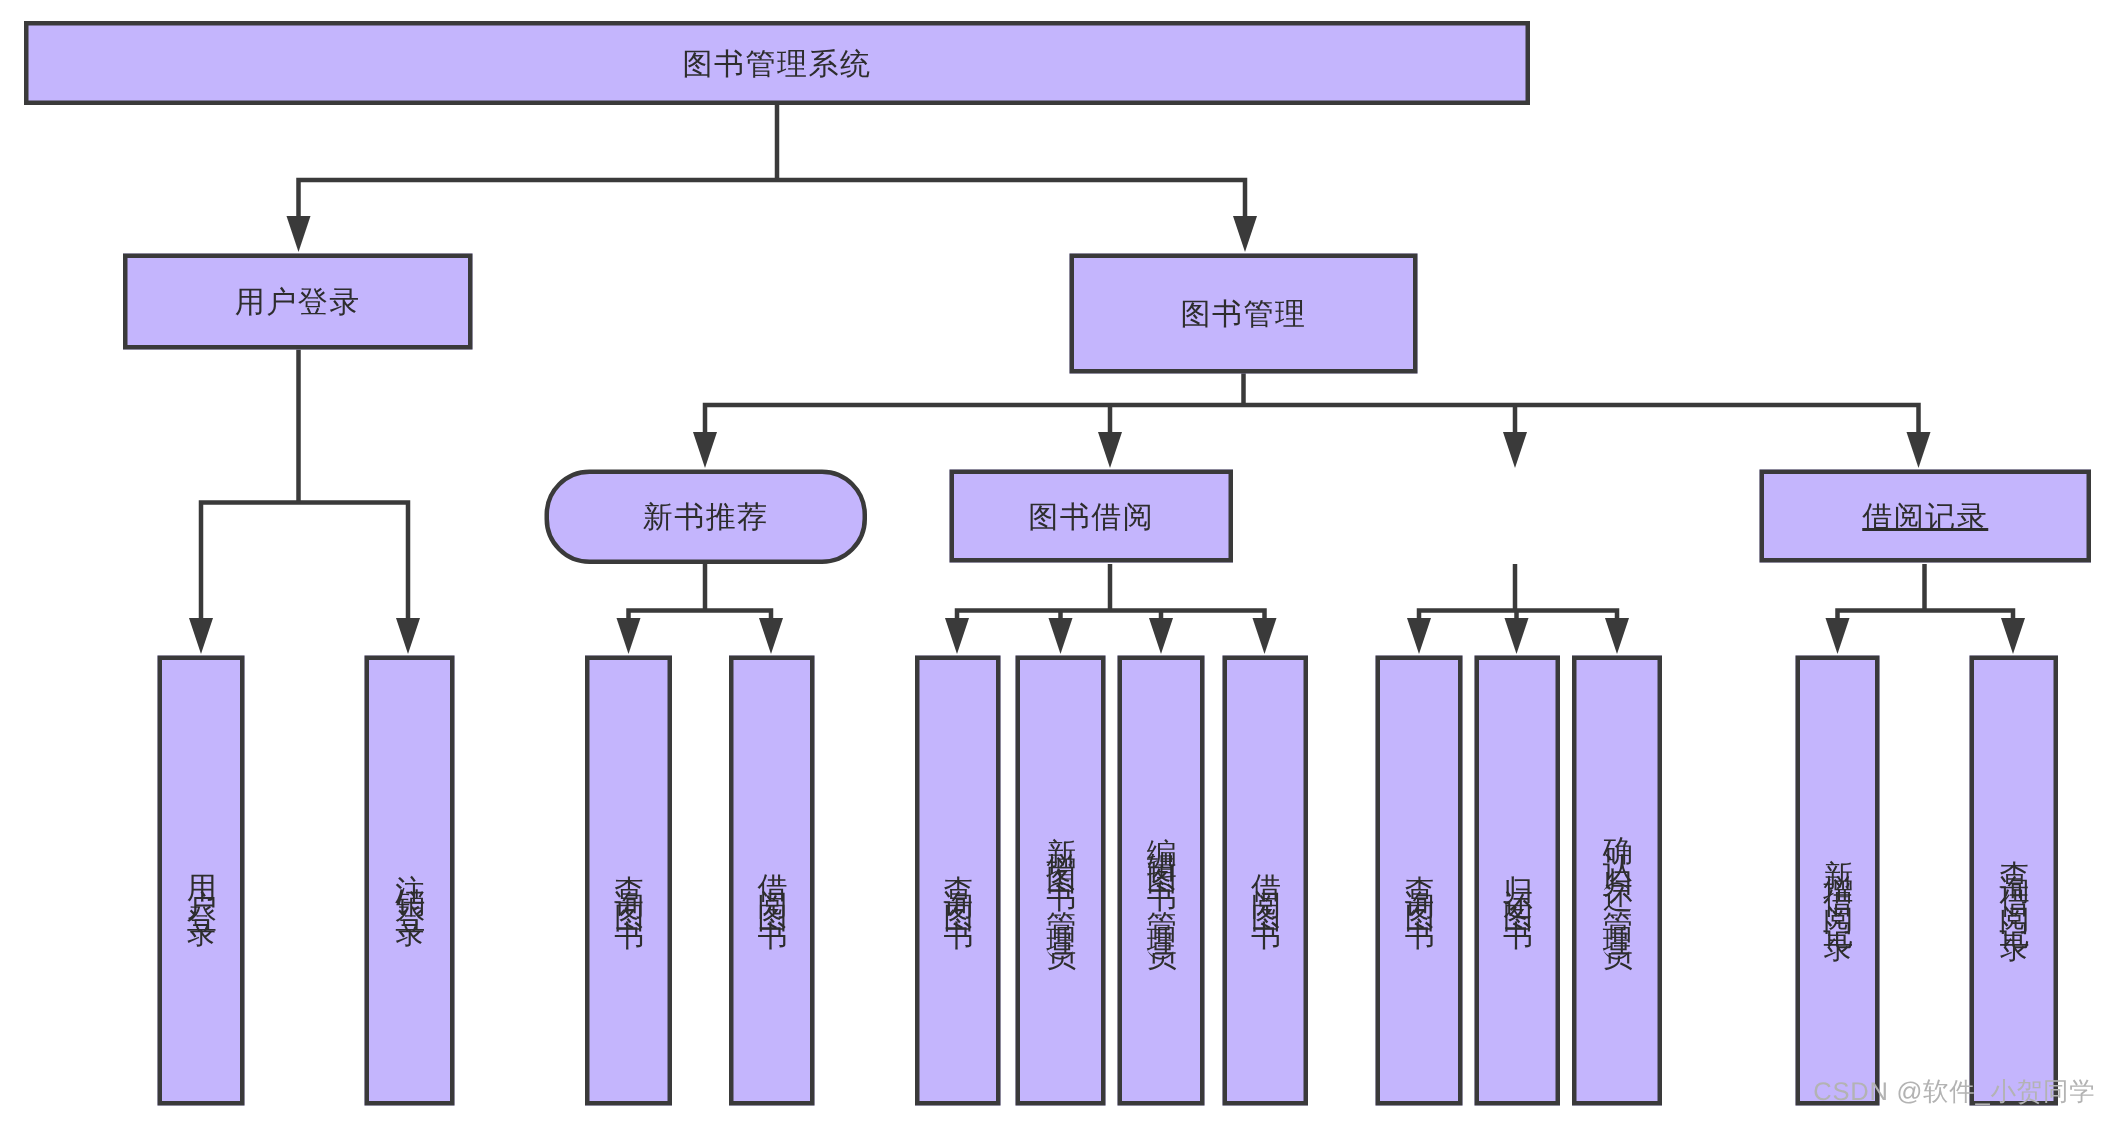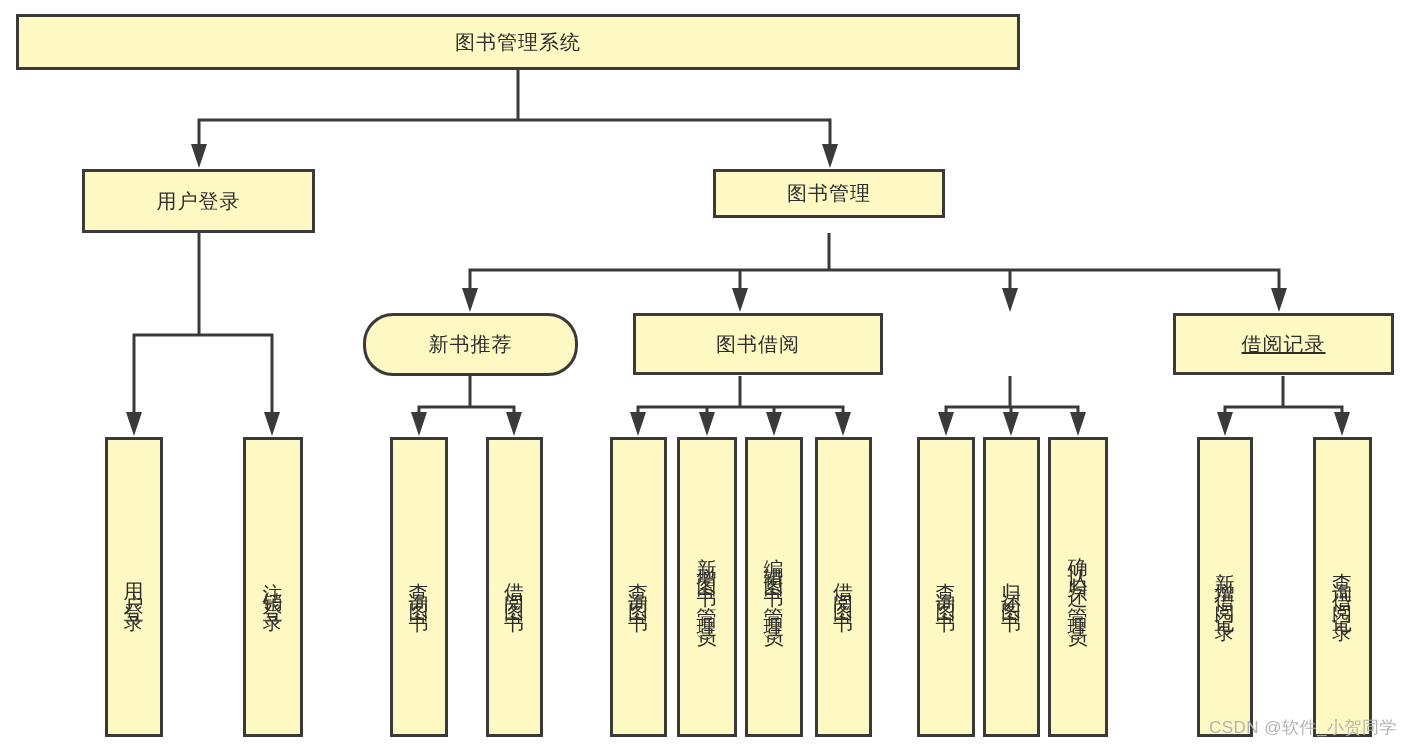--- a/index.html
+++ b/index.html
@@ -28,21 +28,21 @@
     stroke-width: 3;
     fill: none;
   }
   .edges polygon {
     fill: var(--color-line);
     stroke: none;
   }
   .node {
     position: absolute;
     border: 3px solid var(--color-line);
-    background: #fef9c3;
+    background: #c4b5fd;
     display: flex;
     align-items: center;
     justify-content: center;
     color: var(--color-text);
   }
   .node.h {
     font-size: 20px;
     letter-spacing: 1px;
   }
   .node.v {
@@ -114,28 +114,28 @@
     <polygon points="1342,436 1334,412 1350,412"></polygon>
   </svg>
 
   <div class="node h" style="left:16px; top:14px; width:1004px; height:56px;">
     <span>图书管理系统</span>
   </div>
 
   <div class="node h" style="left:82px; top:169px; width:233px; height:64px;">
     <span>用户登录</span>
   </div>
-  <div class="node h" style="left:713px; top:169px; width:232px; height:49px;">
+  <div class="node h" style="left:713px; top:169px; width:232px; height:80px;">
     <span>图书管理</span>
   </div>
 
   <div class="node h" style="left:363px; top:313px; width:215px; height:63px;border-radius:30px;">
     <span>新书推荐</span>
   </div>
-  <div class="node h" style="left:633px; top:313px; width:250px; height:62px;">
+  <div class="node h" style="left:633px; top:313px; width:189px; height:62px;">
     <span>图书借阅</span>
   </div>
   <div class="node h" style="left:1173px; top:313px; width:221px; height:62px;text-decoration:underline;">
     <span>借阅记录</span>
   </div>
 
   <div class="node v" style="left:105px; top:437px; width:58px; height:300px;">
     <span class="vtext">用户登录</span>
   </div>
   <div class="node v" style="left:243px; top:437px; width:60px; height:300px;">

